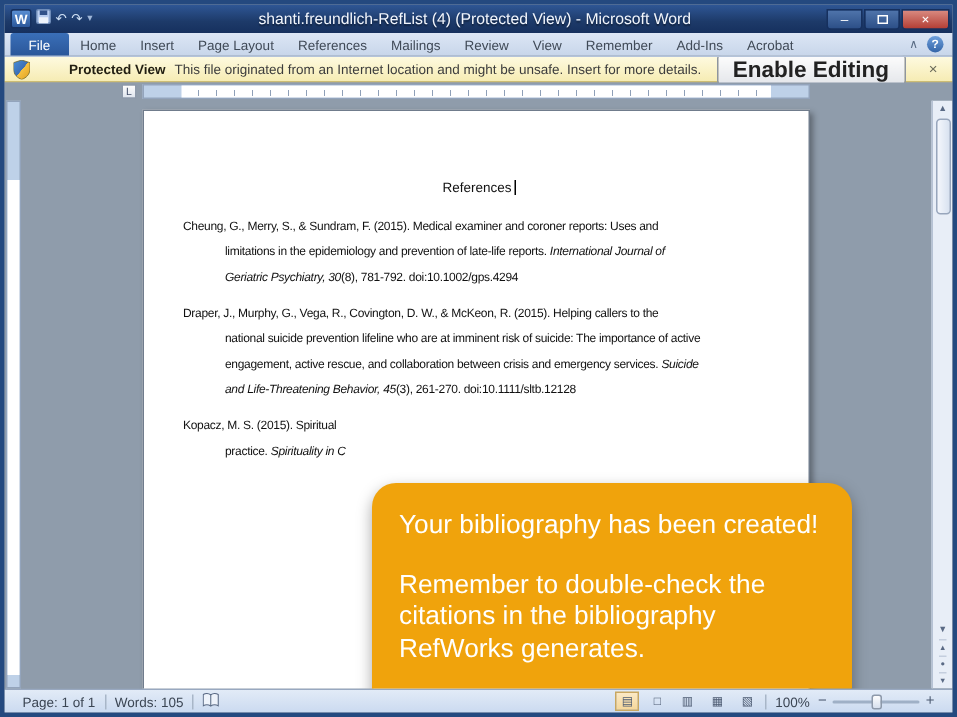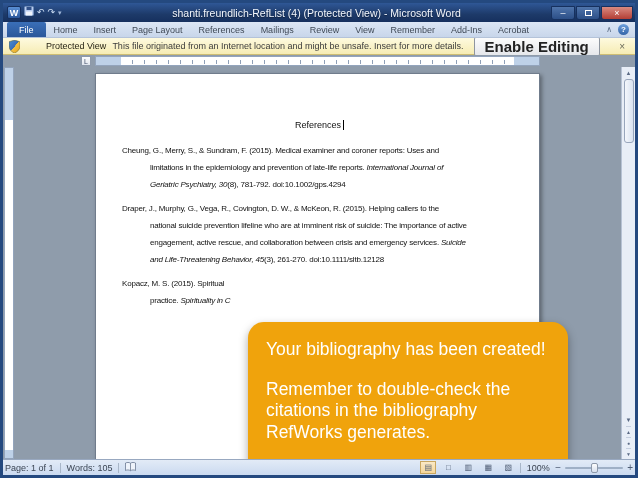--- a/index.html
+++ b/index.html
@@ -54,21 +54,21 @@
     color:#fff; font-size:8px; font-weight:bold; display:inline-flex; align-items:center; justify-content:center;
   }
 
   
   .msgbar {
     height:17px; flex:0 0 17px; background:linear-gradient(#fefadf,#f6ecb4);
     border-bottom:1px solid #cdbd74; display:flex; align-items:center; gap:6px;
     padding:0 6px; font-size:9px; color:#3c3c3c;
   }
   .shield { display:inline-flex; }
-  .msg-title { font-weight:normal; color:#221f12;padding-left:20px; }
+  .msg-title { font-weight:bold; color:#221f12;padding-left:20px; }
   .enable-btn {
     font-family:"Liberation Sans", sans-serif; font-size:15px; font-weight:bold; color:#222;
     background:linear-gradient(#fdfdfd,#e4e6ea); border:1px solid #8e959f; border-radius:3px;
     padding:1px 10px; margin-left:4px;
   }
   .msg-close { margin-left:auto; color:#6b6b5a; font-size:10px; padding:0 4px; }
 
   
   .rulerrow { height:12px; flex:0 0 12px; background:#8f9cab; position:relative; }
   .tab-selector {
@@ -118,21 +118,21 @@
     position:absolute; left:245px; top:255px; width:320px; height:158px; z-index:5;
     background:#f0a30c; border-radius:16px; box-shadow:0 4px 10px rgba(0,0,0,.35);
     color:#fff; font-size:17.5px; line-height:1.24; padding:17px 18px;
   }
   .callout p + p { margin-top:18px; }
 
   
   .statusbar {
     height:16px; flex:0 0 16px; background:linear-gradient(#e2ebf7,#cbdaf0);
     border-top:1px solid #98a8c0; display:flex; align-items:center; gap:6px;
-    font-size:9px; color:#3b4553; padding:0 2px;
+    font-size:9px; color:#3b4553; padding:0 12px;
   }
   .sep { width:1px; height:10px; background:#a8b6c8; }
   .status-right { margin-left:auto; display:flex; align-items:center; gap:4px; }
   .view-btn {
     font-size:8px; color:#4d5b72; width:16px; height:13px;
     display:inline-flex; align-items:center; justify-content:center; border:1px solid transparent;
   }
   .view-btn.active { background:linear-gradient(#fbe9c6,#f5d79a); border:1px solid #c9a760; }
   .zoom-track { width:58px; height:2px; background:#9fb0c6; position:relative; border-radius:1px; }
   .zoom-notch { position:absolute; left:50%; top:-2px; width:1px; height:6px; background:#7d8ea6; }

